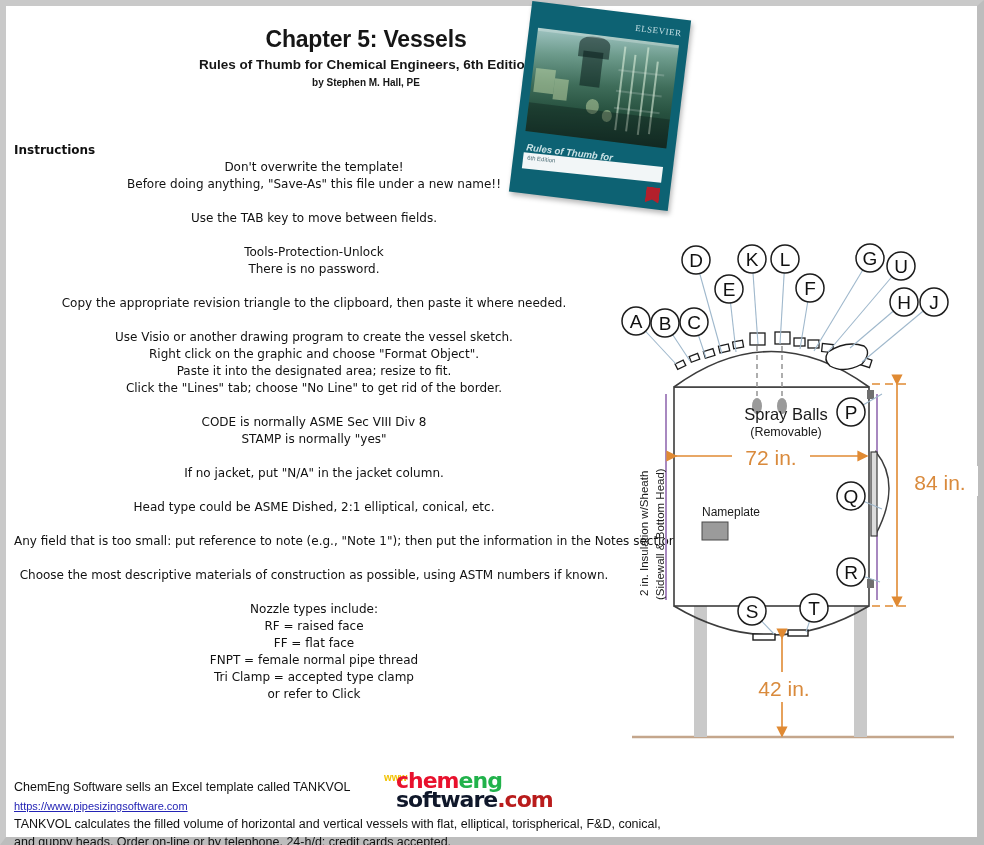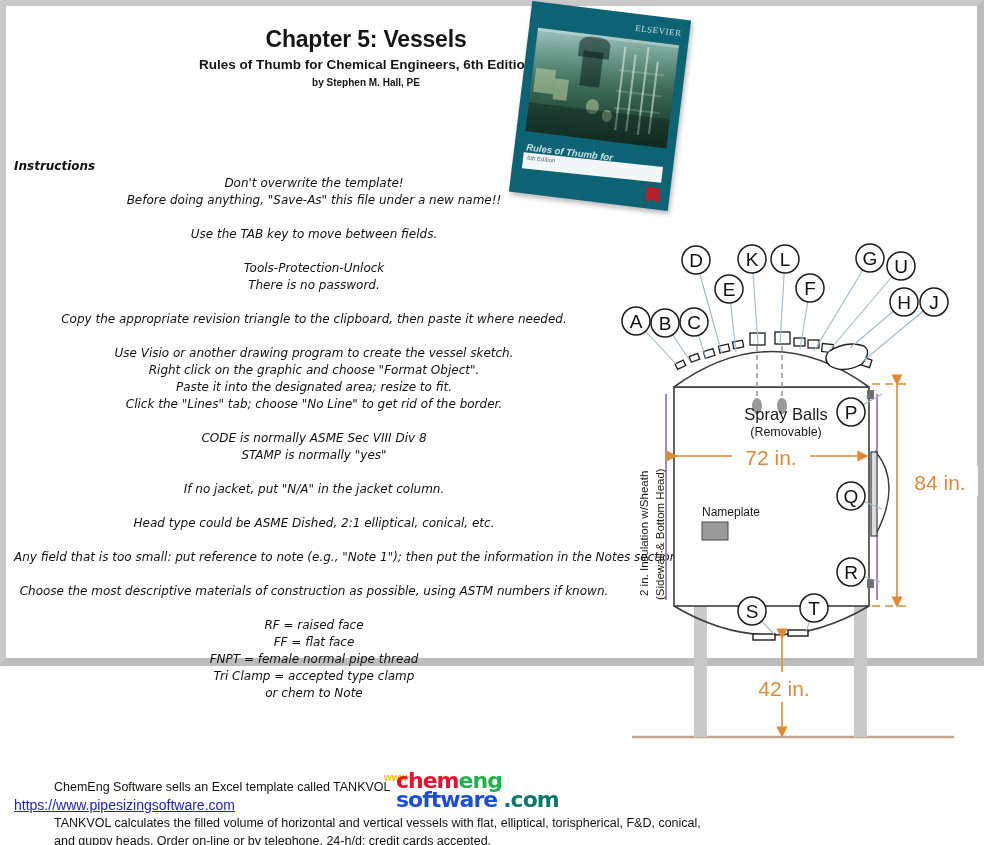--- a/index.html
+++ b/index.html
@@ -1,17 +1,17 @@
 <!DOCTYPE html>
 <html><head>
 <meta charset="utf-8">
 <style>
   html,body{margin:0;padding:0;background:#ffffff;}
   body{width:984px;height:845px;overflow:hidden;font-family:"Liberation Sans",sans-serif;}
-  #page{position:relative;width:984px;height:666px;background:#ffffff;box-sizing:border-box;
+  #page{position:relative;width:984px;height:845px;background:#ffffff;box-sizing:border-box;
         border-top:6px solid #c9c9c9;border-left:6px solid #c9c9c9;
         border-right:7px solid #bdbdbd;border-bottom:8px solid #bdbdbd;}
   #inner{position:absolute;left:0;top:0;right:0;bottom:0;background:#ffffff;}
 
   
   .title-wrap{position:absolute;left:170px;top:18px;width:380px;text-align:center;}
   .title-main{font-size:23px;font-weight:bold;color:#161616;letter-spacing:-0.2px;line-height:30px;}
   .title-sub{font-size:13.5px;font-weight:bold;color:#161616;line-height:18px;margin-top:2px;}
   .title-sub2{font-size:10px;font-weight:bold;color:#161616;line-height:18px;}
 
@@ -31,39 +31,39 @@
   .pgrid .vline{width:2px;background:rgba(230,245,225,.55);}
   .book-title{position:absolute;left:12px;top:140px;right:14px;color:#dff0f2;
               font-size:9.5px;line-height:11px;font-weight:bold;font-style:italic;opacity:.9;}
   .book-bar{position:absolute;left:10px;right:10px;bottom:26px;height:16px;background:#f2f6f7;
             transform:skewY(-1deg);}
   .book-bar span{position:absolute;left:4px;top:2px;font-size:6px;color:#4a6b74;}
   .book-logo{position:absolute;right:10px;bottom:6px;width:14px;height:16px;background:#b3202c;
              clip-path:polygon(0 0,100% 0,100% 100%,50% 78%,0 100%);}
 
   
-  .instr{position:absolute;left:8px;top:152px;width:600px;font-style:italic;}
+  .instr{position:absolute;left:8px;top:136px;width:600px;}
   .instr-h{font-size:12px;font-weight:bold;color:#111;line-height:17px;font-family:"DejaVu Sans",sans-serif;}
   .instr-l{font-size:12px;color:#111;line-height:17px;font-family:"DejaVu Sans",sans-serif;white-space:nowrap;text-align:center;}
   .instr-l.blank{height:17px;}
 
   
   .footer{position:absolute;left:8px;top:772px;width:730px;}
-  .foot-l{font-size:12.5px;color:#111;line-height:18px;font-family:"Liberation Sans",sans-serif;margin-left:40px;}
-  .foot-link{font-size:14px;color:#2323b5;text-decoration:underline;line-height:18px;}
+  .foot-l{font-size:12.5px;color:#111;line-height:18px;font-family:"Liberation Sans",sans-serif;}
+  .foot-link{font-size:11px;color:#2323b5;text-decoration:underline;line-height:18px;}
 
   
   .ce-logo{position:absolute;left:378px;top:764px;width:200px;height:44px;}
   .ce-www{position:absolute;left:0;top:3px;width:11px;font-size:10px;font-weight:bold;
           color:#f2c200;line-height:9px;letter-spacing:0px;text-align:center;}
   .ce-row1{position:absolute;left:12px;top:0px;font-size:22px;font-weight:bold;
            letter-spacing:-1px;line-height:22px;font-family:"DejaVu Sans",sans-serif;}
   .ce-row2{position:absolute;left:12px;top:19px;font-size:22px;font-weight:bold;
            letter-spacing:-1px;line-height:22px;font-family:"DejaVu Sans",sans-serif;}
-  .c-red{color:#e8112d;} .c-green{color:#21b24b;} .c-blue{color:#1d4ed8;} .c-yellow{color:#0f766e;margin-left:6px;}
+  .c-red{color:#e8112d;} .c-green{color:#21b24b;} .c-blue{color:#0f172a;} .c-yellow{color:#b91c1c;}
 
   
   .drawing{position:absolute;left:608px;top:228px;width:368px;height:520px;}
   .drawing svg{display:block;}
 
   .rot-label{position:absolute;font-size:11.5px;color:#1a1a1a;white-space:nowrap;
              transform:rotate(-90deg);transform-origin:0 0;font-family:"Liberation Sans",sans-serif;}
 </style>
 </head>
 <body>
@@ -132,25 +132,26 @@
           <div class="instr-l">STAMP is normally "yes"</div>
           <div class="instr-l blank"></div>
           <div class="instr-l">If no jacket, put "N/A" in the jacket column.</div>
           <div class="instr-l blank"></div>
           <div class="instr-l">Head type could be ASME Dished, 2:1 elliptical, conical, etc.</div>
           <div class="instr-l blank"></div>
           <div class="instr-l">Any field that is too small: put reference to note (e.g., "Note 1"); then put the information in the Notes section.</div>
           <div class="instr-l blank"></div>
           <div class="instr-l">Choose the most descriptive materials of construction as possible, using ASTM numbers if known.</div>
           <div class="instr-l blank"></div>
+          <div class="instr-l">Nozzle types include:</div>
           <div class="instr-l">RF = raised face</div>
           <div class="instr-l">FF = flat face</div>
           <div class="instr-l">FNPT = female normal pipe thread</div>
           <div class="instr-l">Tri Clamp = accepted type clamp</div>
-          <div class="instr-l">or chem to Note</div>
+          <div class="instr-l">or refer to Click</div>
         </div>
   </div>
 
   <div class="footer">
     <div class="foot-l">ChemEng Software sells an Excel template called TANKVOL</div>
     <a class="foot-link" href="#">https://www.pipesizingsoftware.com</a>
     <div class="foot-l">TANKVOL calculates the filled volume of horizontal and vertical vessels with flat, elliptical, torispherical, F&amp;D, conical,</div>
     <div class="foot-l">and guppy heads. Order on-line or by telephone, 24-h/d; credit cards accepted.</div>
   </div>
 

